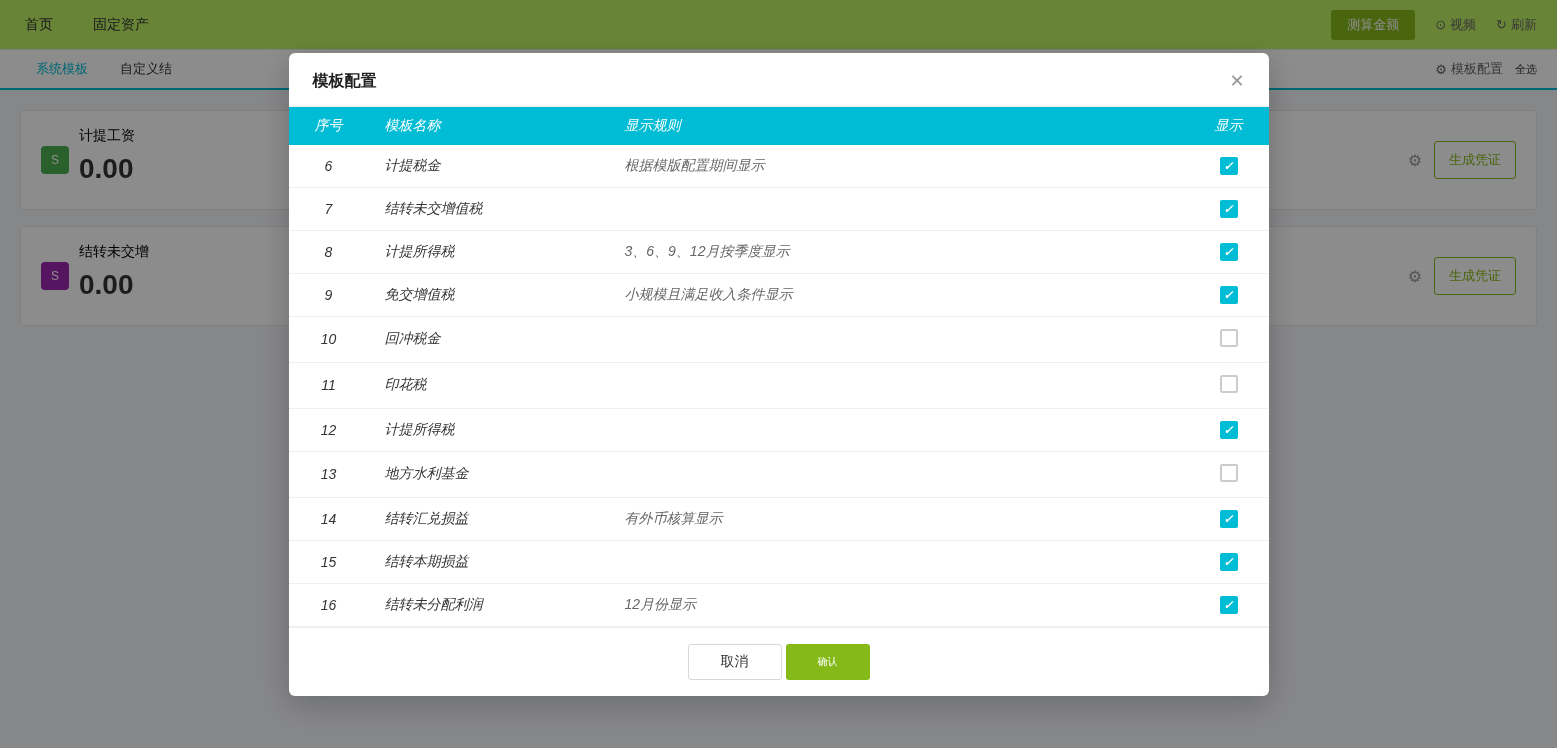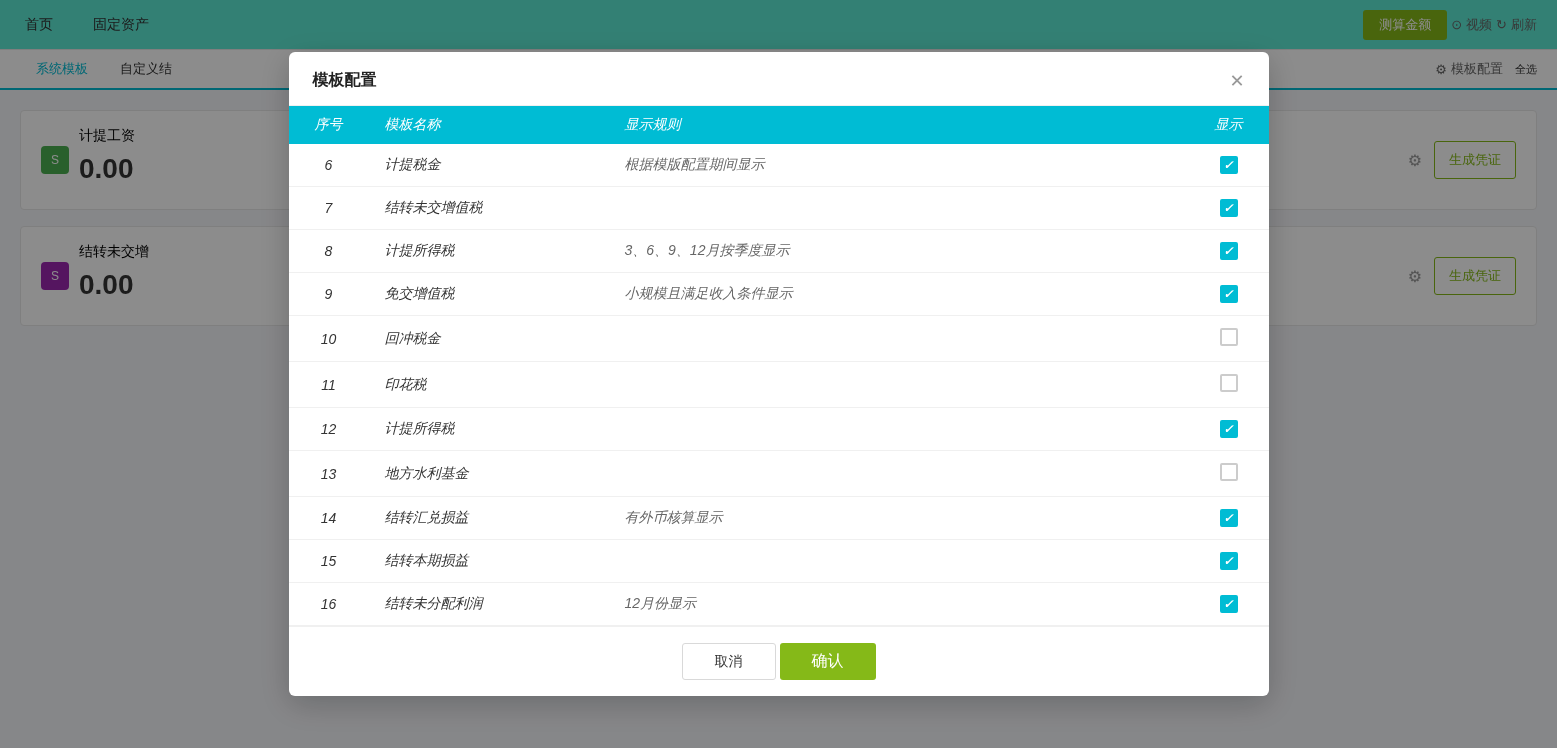--- a/index.html
+++ b/index.html
@@ -16,41 +16,41 @@
     
     .bg-page {
       width: 100%;
       height: 100%;
       background: #f5f6fa;
       position: relative;
     }
 
     
     .top-nav {
-      background: #5eead4;
+      background: #bef264;
       height: 50px;
       display: flex;
       align-items: center;
       padding: 0 20px;
       gap: 30px;
       border-bottom: 1px solid #e8e8e8;
       position: relative;
       z-index: 1;
     }
     .top-nav-item {
       color: #333;
       font-size: 14px;
       cursor: pointer;
       padding: 0 5px;
     }
     .top-nav-right {
       margin-left: auto;
       display: flex;
       align-items: center;
-      gap: 4px;
+      gap: 20px;
     }
     .btn-calc {
       background: #85b918;
       color: #fff;
       border: none;
       padding: 6px 16px;
       border-radius: 3px;
       cursor: pointer;
       font-size: 13px;
     }
@@ -313,21 +313,21 @@
       cursor: pointer;
       font-size: 14px;
     }
     .btn-confirm {
       padding: 8px 32px;
       background: #85b918;
       border: none;
       color: #fff;
       border-radius: 3px;
       cursor: pointer;
-      font-size: 16px;
+      font-size: 10px;
     }
   </style>
 </head>
 <body>
 
 <div class="bg-page">
 
   <div class="top-nav">
     <span class="top-nav-item">首页</span>
     <span class="top-nav-item">固定资产</span>

